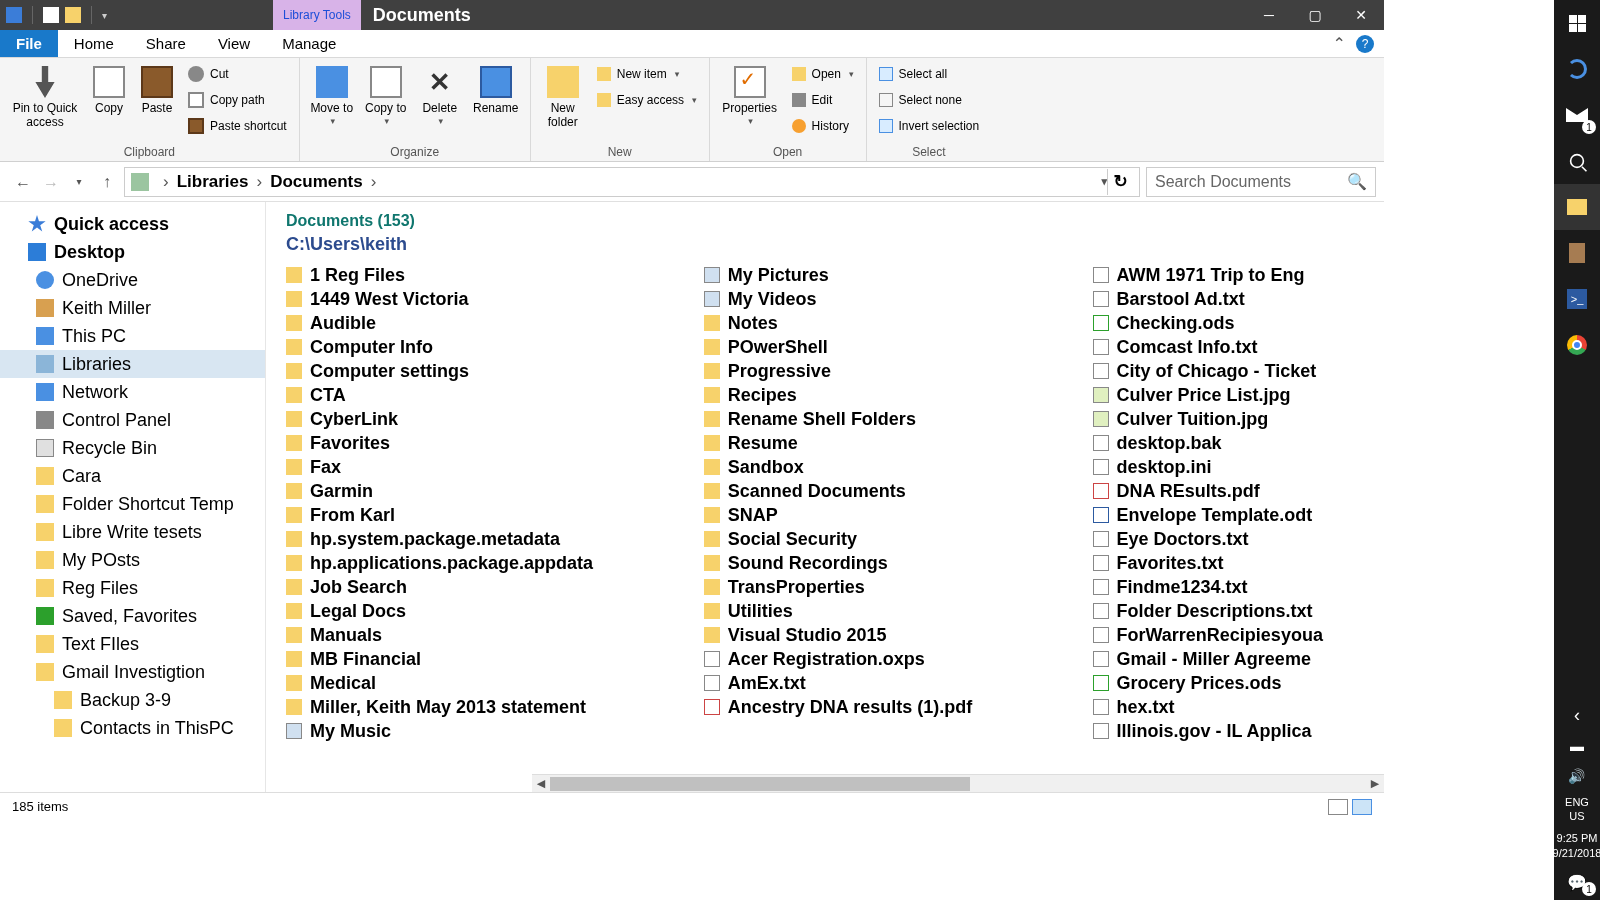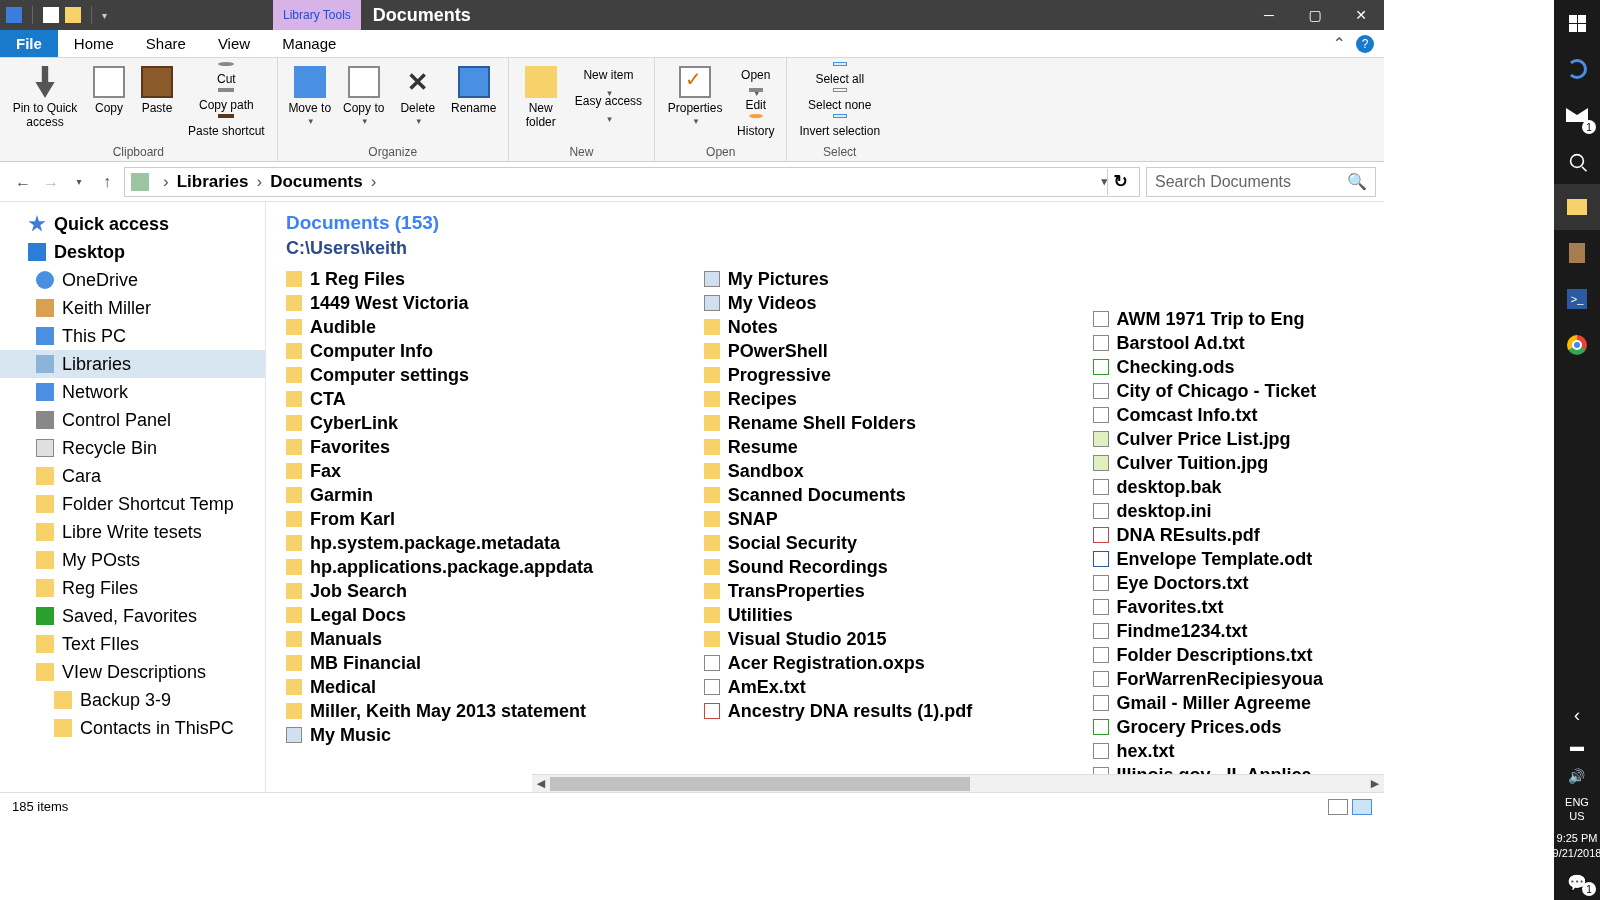--- a/index.html
+++ b/index.html
@@ -26,21 +26,21 @@
 .tabs-right { margin-left:auto; display:flex; align-items:center; gap:10px; padding-right:10px; }
 .help-ic { width:18px; height:18px; border-radius:50%; background:#1979ca; color:#fff; font-size:12px; display:flex; align-items:center; justify-content:center; }
 
 
 .ribbon { height:104px; background:#f5f5f5; border-bottom:1px solid #d0d0d0; display:flex; font-size:12px; }
 .rg { border-right:1px solid #d9d9d9; padding:4px 8px 2px 8px; display:flex; flex-direction:column; }
 .rg-body { flex:1; display:flex; align-items:flex-start; gap:6px; }
 .rg-label { text-align:center; font-size:12px; color:#555; padding-top:2px; }
 .rbtn-big { display:flex; flex-direction:column; align-items:center; justify-content:flex-start; width:58px; cursor:pointer; padding-top:4px; text-align:center; line-height:1.15; }
 .rbtn-big .ic { width:32px; height:32px; margin-bottom:4px; }
-.rbtn-sml { display:flex; align-items:center; gap:6px; height:24px; padding:0 4px; cursor:pointer; white-space:nowrap;flex-direction:column; }
+.rbtn-sml { display:flex; align-items:center; gap:6px; height:24px; padding:0 4px; cursor:pointer; white-space:nowrap; }
 .rbtn-sml .ic { width:16px; height:16px; }
 .stack { display:flex; flex-direction:column; justify-content:flex-start; gap:2px; }
 .ic { display:inline-block; }
 .ic-pin { background:#555; clip-path:polygon(40% 0,60% 0,60% 50%,80% 50%,50% 100%,20% 50%,40% 50%); }
 .ic-copy { border:2px solid #888; background:#fff; }
 .ic-paste { background:#8a5a2b; border:2px solid #5c3819; }
 .ic-cut { background:#888; border-radius:50%; }
 .ic-arrow { background:#4a90e2; }
 .ic-x { color:#333; font-size:26px; font-weight:bold; line-height:32px; text-align:center; }
 .ic-rename { background:#4a90e2; width:32px; height:20px; border:2px solid #2c5aa0; }
@@ -75,27 +75,27 @@
 .ni-user { background:#d8a050; }
 .ni-pc { background:#4a90e2; }
 .ni-lib { background:#8bb5d8; }
 .ni-net { background:#4a90e2; }
 .ni-cp { background:#888; }
 .ni-rb { background:#e0e0e0; border:1px solid #888; }
 .ni-fld { background:#f7d26b; }
 .ni-save { background:#2ca02c; }
 
 .content { flex:1; overflow:hidden; position:relative; }
-.chead { padding:10px 20px 4px 20px; color:#3b82f6; font-size:19px; font-weight:600; }
+.chead { padding:10px 20px 4px 20px; color:#0f766e; font-size:16px; font-weight:600; }
 .cpath { padding:0 20px 8px 20px; color:#2c4b8e; font-size:18px; font-weight:600; }
 .cols { display:flex; padding-left:20px; }
 .col { display:flex; flex-direction:column; }
 .col1 { width:430px; }
 .col2 { width:400px; }
-.col3 { width:300px;margin-top:40px; }
+.col3 { width:300px; }
 .fitem { display:flex; align-items:center; gap:8px; height:24px; font-size:18px; font-weight:600; cursor:pointer; white-space:nowrap; overflow:hidden; }
 .fi-ic { width:16px; height:16px; flex:none; }
 .fi-fld { background:#f7d26b; }
 .fi-file { background:#fff; border:1px solid #888; }
 .fi-pdf { background:#fff; border:1px solid #c44; }
 .fi-txt { background:#fff; border:1px solid #888; }
 .fi-img { background:#e0f0c0; border:1px solid #888; }
 .fi-ods { background:#fff; border:1px solid #2ca02c; }
 .fi-doc { background:#fff; border:1px solid #2c5aa0; }
 .fi-spec { background:#d0e0f0; border:1px solid #888; }
@@ -373,21 +373,21 @@
         <div class="nt-item l1">
           <span class="nt-ic ni-save"></span>
           <span>Saved, Favorites</span>
         </div>
         <div class="nt-item l1">
           <span class="nt-ic ni-fld"></span>
           <span>Text FIles</span>
         </div>
         <div class="nt-item l1">
           <span class="nt-ic ni-fld"></span>
-          <span>VIew Descriptions</span>
+          <span>Gmail Investigtion</span>
         </div>
         <div class="nt-item l2">
           <span class="nt-ic ni-fld"></span>
           <span>Backup 3-9</span>
         </div>
         <div class="nt-item l2">
           <span class="nt-ic ni-fld"></span>
           <span>Contacts in ThisPC</span>
         </div>
       </div>
@@ -562,26 +562,26 @@
             </div>
             <div class="fitem">
               <span class="fi-ic fi-txt"></span>
               <span>Barstool Ad.txt</span>
             </div>
             <div class="fitem">
               <span class="fi-ic fi-ods"></span>
               <span>Checking.ods</span>
             </div>
             <div class="fitem">
+              <span class="fi-ic fi-txt"></span>
+              <span>Comcast Info.txt</span>
+            </div>
+            <div class="fitem">
               <span class="fi-ic fi-file"></span>
               <span>City of Chicago - Ticket</span>
-            </div>
-            <div class="fitem">
-              <span class="fi-ic fi-txt"></span>
-              <span>Comcast Info.txt</span>
             </div>
             <div class="fitem">
               <span class="fi-ic fi-img"></span>
               <span>Culver Price List.jpg</span>
             </div>
             <div class="fitem">
               <span class="fi-ic fi-img"></span>
               <span>Culver Tuition.jpg</span>
             </div>
             <div class="fitem">

